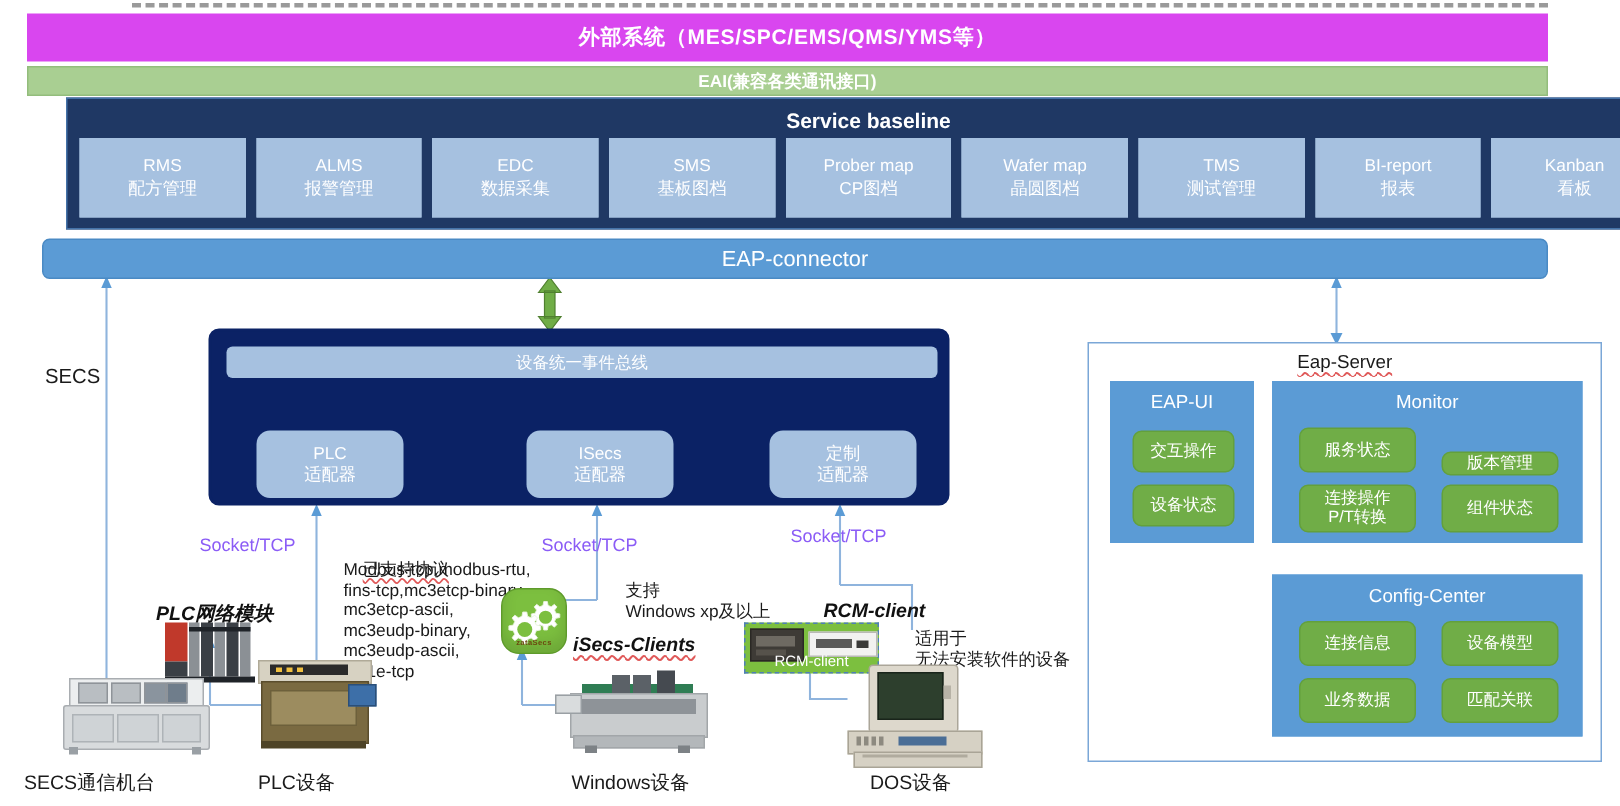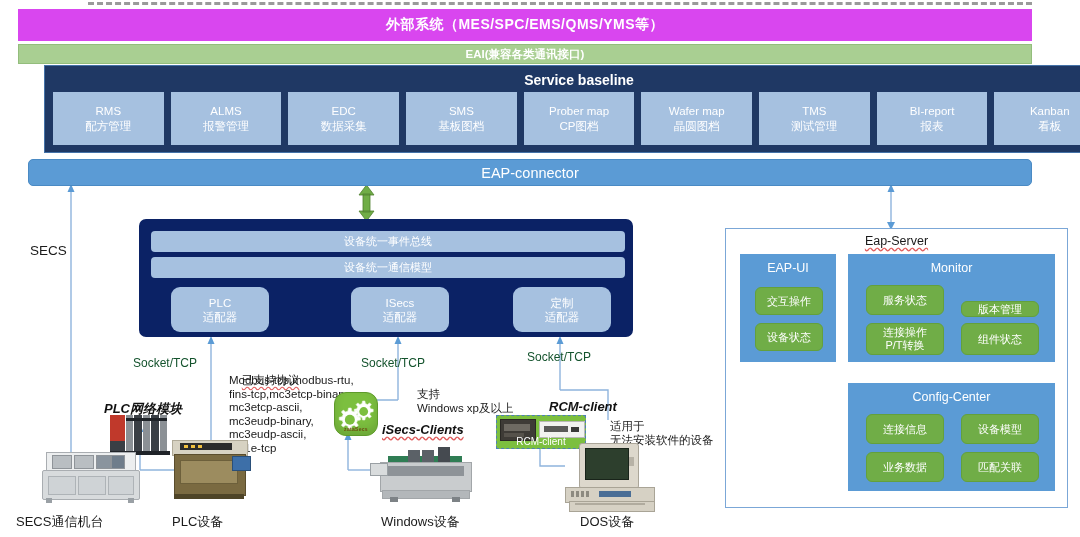--- a/index.html
+++ b/index.html
@@ -78,21 +78,21 @@
   }
   .green-chip{
     background:#70ad47;border:1px solid #63a03c;border-radius:6px;
     color:#ffffff;font-size:11px;line-height:13px;
     display:flex;flex-direction:column;align-items:center;justify-content:center;
     text-align:center;
   }
 
   
   .lbl{font-size:11.5px;color:#1a1a1a;white-space:pre;line-height:13.5px;}
-  .lbl-12{font-size:12px;color:#14532d;white-space:pre;line-height:14px;}
+  .lbl-12{font-size:12px;color:#8b5cf6;white-space:pre;line-height:14px;}
   .secs-lbl{font-size:13.5px;color:#1a1a1a;}
   .dev-cap{font-size:13px;color:#1a1a1a;white-space:nowrap;}
   .bold-ital{
     font-size:13px;font-weight:700;font-style:italic;color:#111111;white-space:nowrap;
   }
   .wavy{
     text-decoration:underline;text-decoration-style:wavy;
     text-decoration-color:#e05a5a;text-underline-offset:2px;
   }
 
@@ -265,23 +265,20 @@
 
   <div class="abs eap-connector ctr" style="left:28px;top:159px;width:1004px;height:27px;">
     <span>EAP-connector</span>
   </div>
 
   <div class="abs secs-lbl" style="left:30px;top:243px;">SECS</div>
 
   <div class="abs dev-panel" style="left:139px;top:219px;width:494px;height:118px;">
     <div class="abs bus-bar ctr" style="left:10px;top:10px;width:474px;height:21px;">
       <span>设备统一事件总线</span>
-    </div>
-    <div class="abs bus-bar ctr" style="left:10px;top:36px;width:474px;height:21px;">
-      <span>设备统一通信模型</span>
     </div>
 
     <div class="abs adapter" style="left:30px;top:66px;width:98px;height:45px;">
       <span>PLC</span>
       <span>适配器</span>
     </div>
     <div class="abs adapter" style="left:210px;top:66px;width:98px;height:45px;">
       <span>ISecs</span>
       <span>适配器</span>
     </div>

